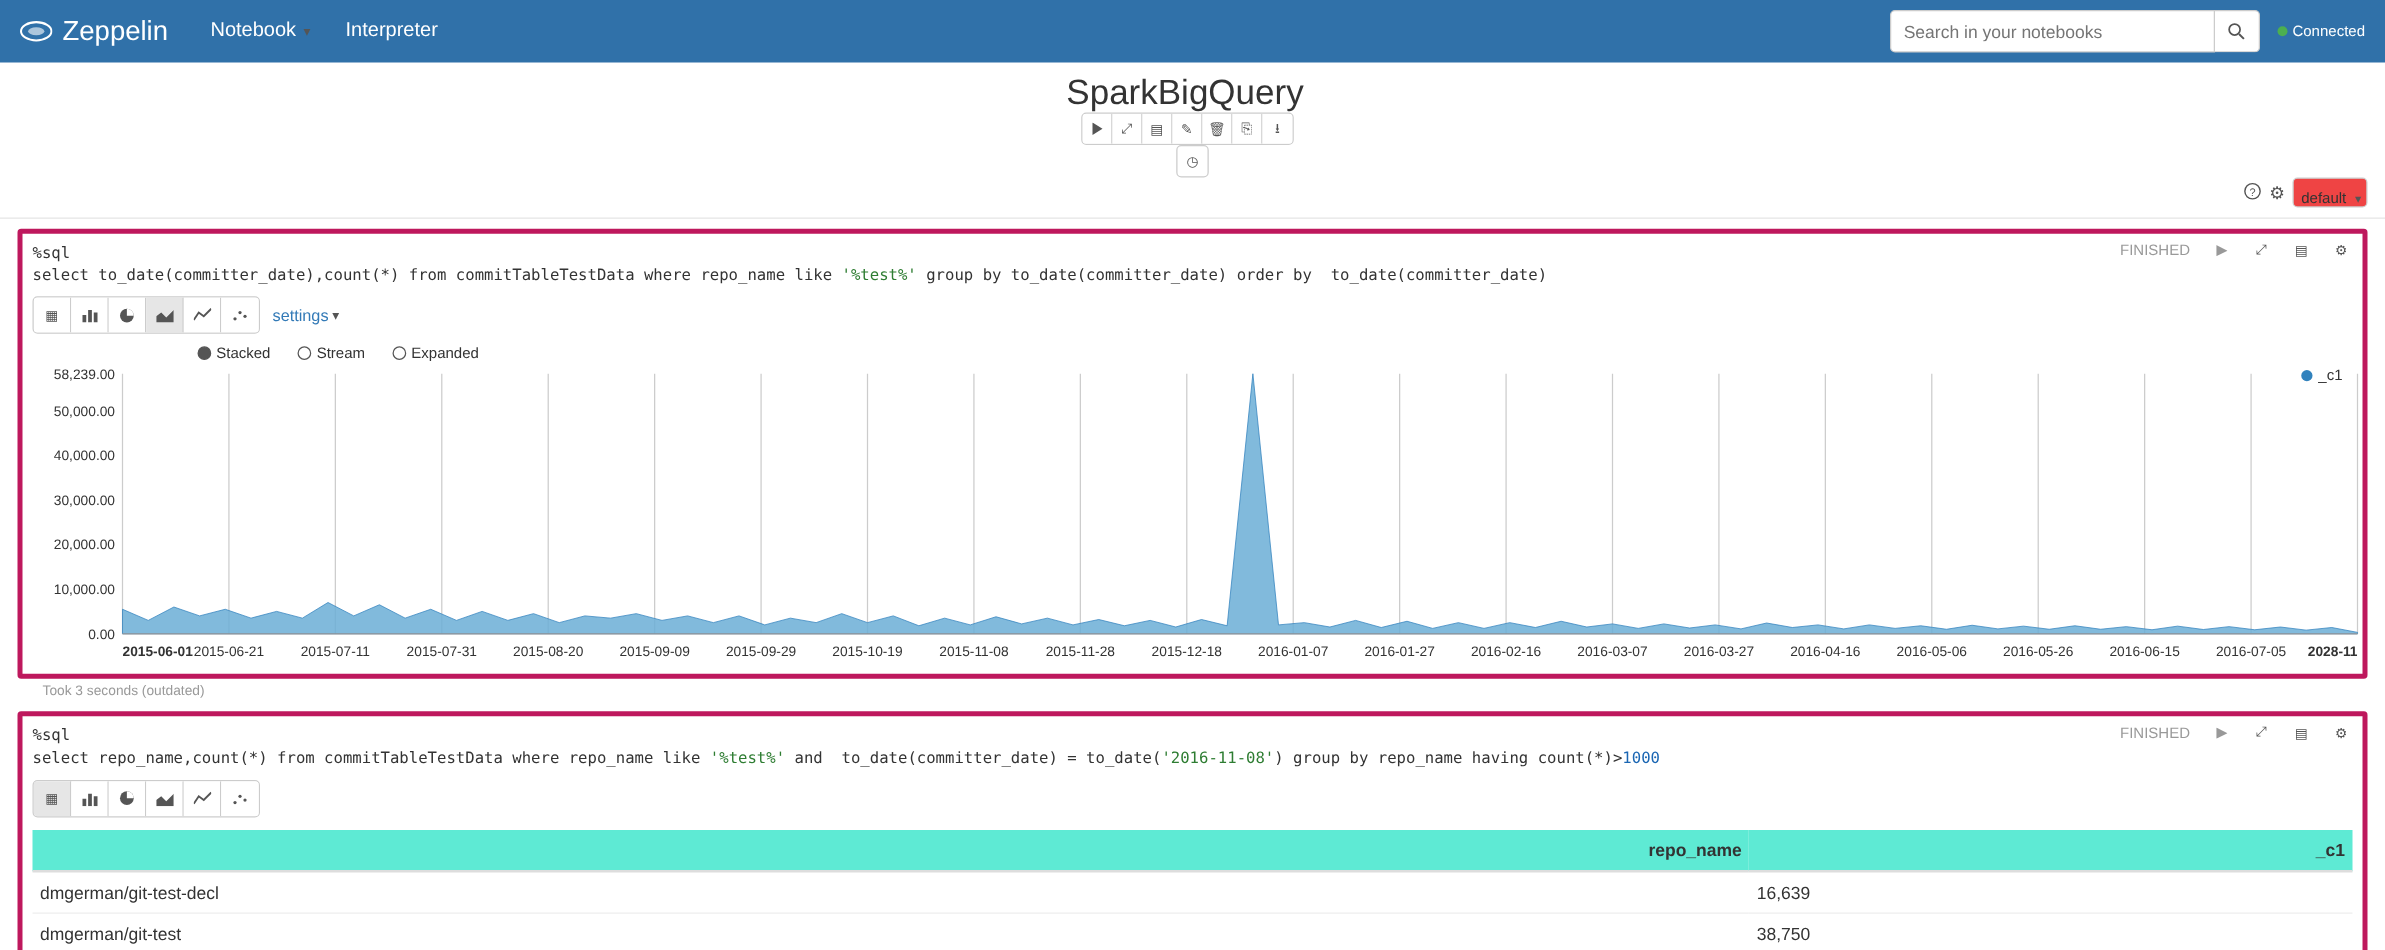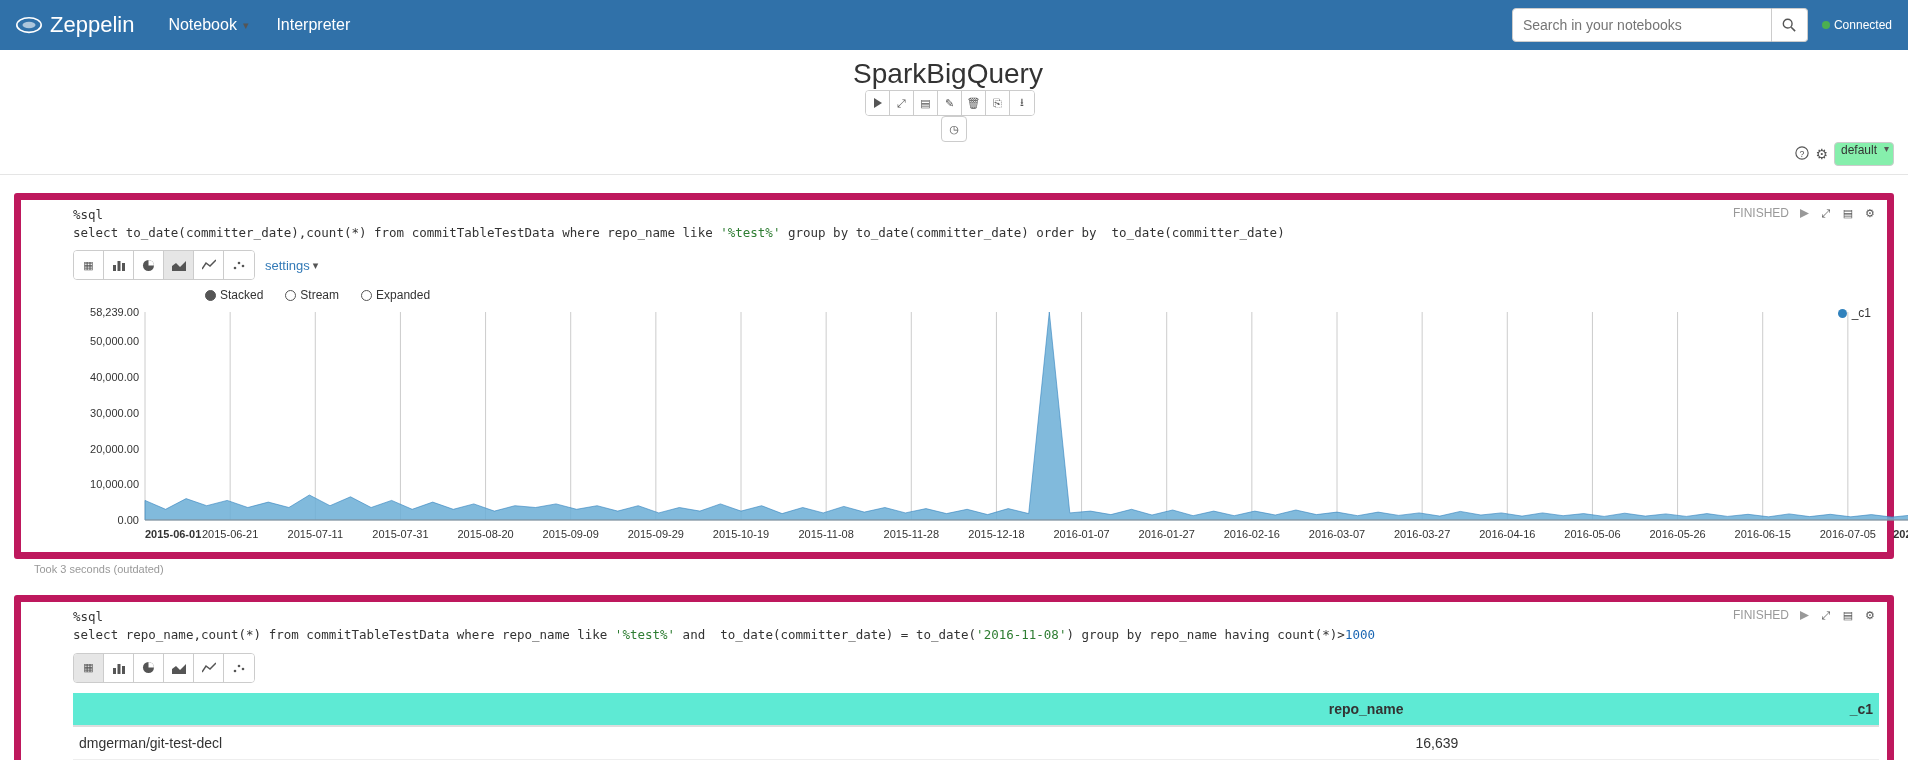--- a/index.html
+++ b/index.html
@@ -17,30 +17,30 @@
   .connected { margin-left: 14px; font-size: 12px; color: #fff; display: flex; align-items: center; }
   .dot-green { width: 8px; height: 8px; border-radius: 50%; background: #4CAF50; margin-right: 4px; }
   
   .titlebar { display: flex; align-items: center; padding: 8px 14px; border-bottom: 1px solid #e5e5e5; flex-direction: column; }
   .note-title { font-size: 28px; font-weight: 400; margin-right: 12px; }
   .btn-group { display: inline-flex; border: 1px solid #ccc; border-radius: 4px; overflow: hidden; margin-right: 8px; }
   .btn-group .ibtn { width: 24px; height: 24px; display: flex; align-items: center; justify-content: center; border-right: 1px solid #ccc; background: #fff; cursor: pointer; }
   .btn-group .ibtn:last-child { border-right: none; }
   .ibtn-single { width: 26px; height: 26px; border: 1px solid #ccc; border-radius: 4px; display: inline-flex; align-items: center; justify-content: center; background: #fff; cursor: pointer; }
   .right-controls { margin-left: auto; display: flex; align-items: center; gap: 6px; }
-  .mode-select { height: 24px; border: 1px solid #ccc; border-radius: 4px; font-size: 12px; padding: 0 16px 0 6px; background: #86efac; position: relative; display: flex; align-items: flex-start; cursor: pointer; }
+  .mode-select { height: 24px; border: 1px solid #ccc; border-radius: 4px; font-size: 12px; padding: 0 16px 0 6px; background: #ef4444; position: relative; display: flex; align-items: flex-end; cursor: pointer; }
   .mode-select::after { content: "▾"; position: absolute; right: 4px; font-size: 10px; color: #555; }
   
   .para-wrap { padding: 0 14px; }
-  .para { border: 7px solid #be185d; background: #fff; margin-top: 18px; border-radius: 3px; padding-left: 44px; }
+  .para { border: 4px solid #be185d; background: #fff; margin-top: 8px; border-radius: 3px; }
   .para-head { display: flex; align-items: flex-start; padding: 4px 8px 0 8px; }
   .code-area { font-family: Monaco, Menlo, Consolas, monospace; font-size: 12.5px; line-height: 1.45; color: #333; padding: 2px 0 6px 0; white-space: pre; }
   .kw-blue { color: #1a66b3; }
   .kw-green { color: #2e7d32; }
-  .para-status { margin-left: auto; display: flex; align-items: center; gap: 8px; color: #999; font-size: 12px; padding-right: 2px; padding-top: 2px; }
+  .para-status { margin-left: auto; display: flex; align-items: center; gap: 18px; color: #999; font-size: 12px; padding-right: 2px; padding-top: 2px; }
   .para-status .pi { width: 14px; height: 14px; display: inline-flex; align-items: center; justify-content: center; cursor: pointer; }
   .viz-toolbar { display: flex; align-items: center; padding: 2px 8px 6px 8px; gap: 10px; }
   .viz-btns { display: inline-flex; border: 1px solid #ccc; border-radius: 4px; overflow: hidden; }
   .viz-btns .vbtn { width: 30px; height: 28px; display: flex; align-items: center; justify-content: center; border-right: 1px solid #ccc; background: #fff; cursor: pointer; }
   .viz-btns .vbtn:last-child { border-right: none; }
   .viz-btns .vbtn.active { background: #e6e6e6; }
   .settings-link { color: #337ab7; font-size: 13px; cursor: pointer; display: flex; align-items: center; }
   
   .legend-top { display: flex; gap: 22px; padding: 2px 0 4px 140px; font-size: 12px; color: #333; }
   .radio { display: flex; align-items: center; gap: 4px; }

